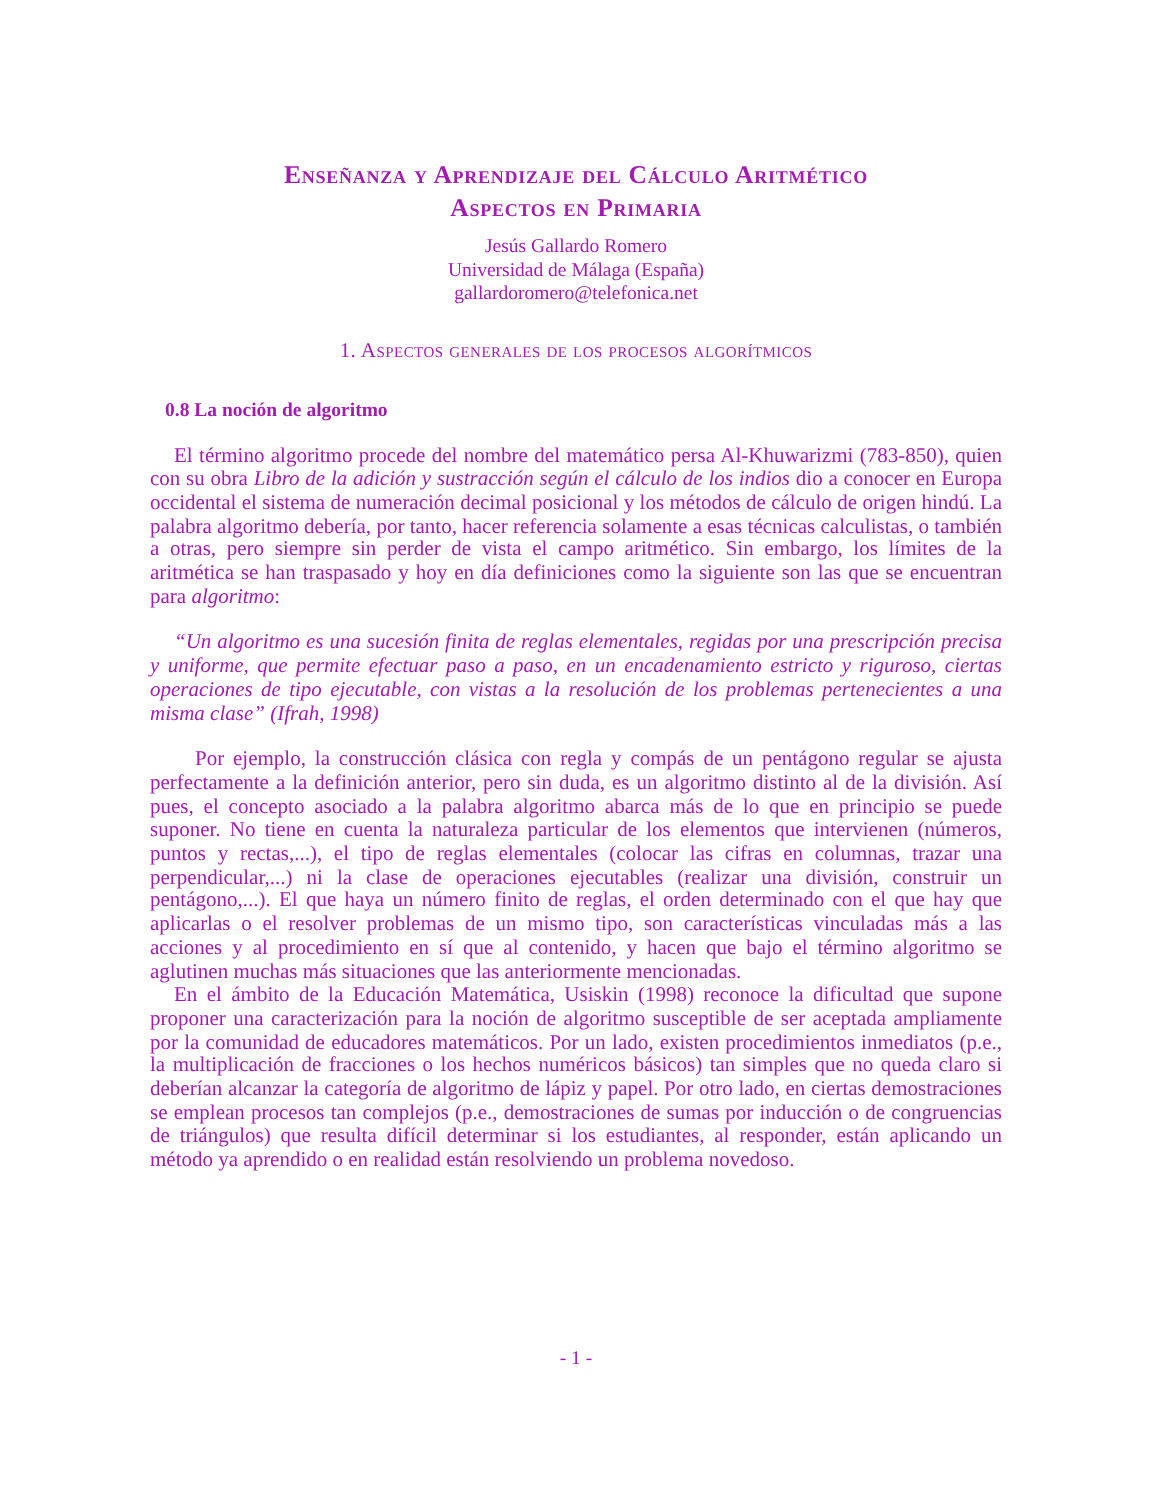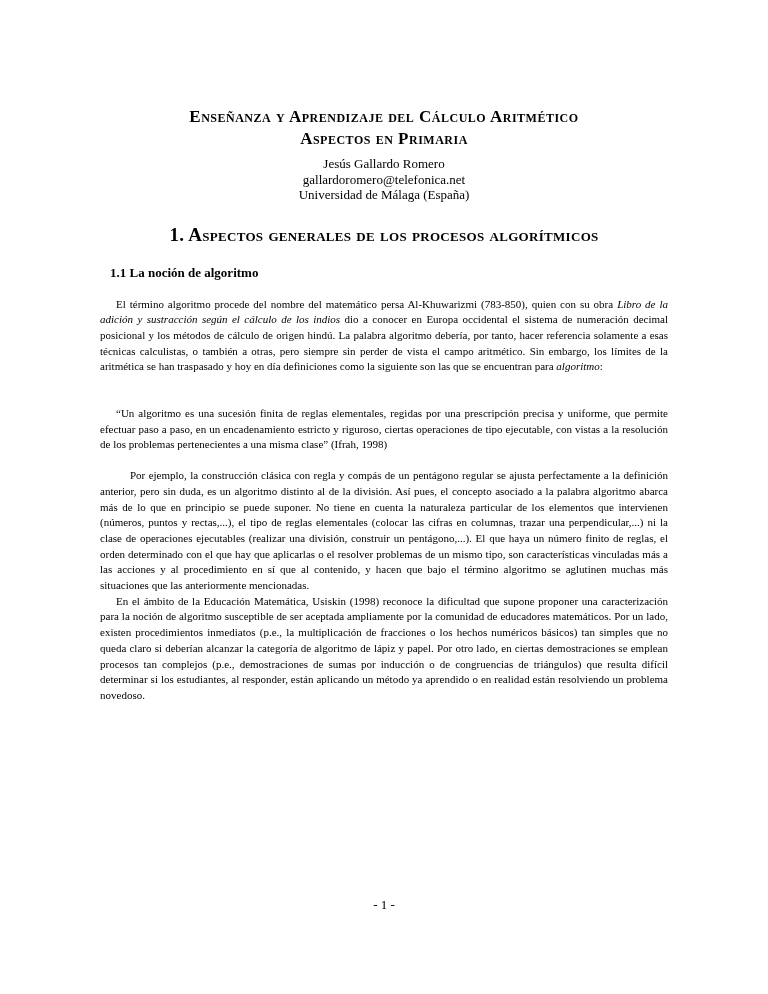--- a/index.html
+++ b/index.html
@@ -7,21 +7,21 @@
     margin: 0;
     padding: 0;
     background: #ffffff;
   }
   .page {
     position: relative;
     width: 768px;
     height: 994px;
     margin: 0 auto;
     background: #ffffff;
-    color: #000000;
+    color: #a21caf;
     font-family: "Liberation Serif", "DejaVu Serif", serif;
     box-sizing: border-box;
     padding: 106px 100px 0 100px;
     overflow: hidden;
   }
   .title {
     margin: 0;
     text-align: center;
     font-size: 17px;
     line-height: 22px;
@@ -33,43 +33,44 @@
   .author-block {
     margin-top: 6px;
     text-align: center;
     font-size: 13px;
     line-height: 15.5px;
     font-weight: normal;
   }
   .section-heading {
     margin: 23px 0 0 0;
     text-align: center;
-    font-size: 19px;
+    font-size: 14px;
     line-height: 17px;
-    font-weight: bold;
+    font-weight: normal;
     font-variant: small-caps;
     letter-spacing: 0.3px;
   }
   .subsection-heading {
     margin: 22px 0 0 10px;
     font-size: 13px;
     line-height: 16px;
     font-weight: bold;
   }
   .body-par {
     margin: 0;
-    font-size: 11px;
+    font-size: 14px;
     line-height: 15.7px;
     text-align: justify;
   }
   .first-par { margin-top: 16px; }
   .indent-sm { text-indent: 16px; }
   .indent-lg { text-indent: 30px; }
   .quote {
-    margin: 31px 0 15px 0;
+    font-style: italic;
+    margin: 15px 0 15px 0;
   }
   em { font-style: italic; }
   .footer {
     position: absolute;
     left: 0;
     right: 0;
     bottom: 82px;
     text-align: center;
     font-size: 13px;
     line-height: 15px;
@@ -80,27 +81,27 @@
 
 <div class="page">
 
   <h1 class="title">
     <span class="title-line">Enseñanza y Aprendizaje del Cálculo Aritmético</span>
     <span class="title-line">Aspectos en Primaria</span>
   </h1>
 
   <div class="author-block">
     <div>Jesús Gallardo Romero</div>
+    <div>Universidad de Málaga (España)</div>
     <div>gallardoromero@telefonica.net</div>
-    <div>Universidad de Málaga (España)</div>
   </div>
 
   <h2 class="section-heading">1. Aspectos generales de los procesos algorítmicos</h2>
 
-  <h3 class="subsection-heading">1.1 La noción de algoritmo</h3>
+  <h3 class="subsection-heading">0.8 La noción de algoritmo</h3>
 
   <p class="body-par indent-sm first-par"><span>El término algoritmo procede del nombre del matemático persa Al-Khuwarizmi (783-850), quien con su obra </span><em>Libro de la adición y sustracción según el cálculo de los indios</em><span> dio a conocer en Europa occidental el sistema de numeración decimal posicional y los métodos de cálculo de origen hindú. La palabra algoritmo debería, por tanto, hacer referencia solamente a esas técnicas calculistas, o también a otras, pero siempre sin perder de vista el campo aritmético. Sin embargo, los límites de la aritmética se han traspasado y hoy en día definiciones como la siguiente son las que se encuentran para </span><em>algoritmo</em><span>:</span></p>
 
   <p class="body-par quote indent-sm">“Un algoritmo es una sucesión finita de reglas elementales, regidas por una prescripción precisa y uniforme, que permite efectuar paso a paso, en un encadenamiento estricto y riguroso, ciertas operaciones de tipo ejecutable, con vistas a la resolución de los problemas pertenecientes a una misma clase” (Ifrah, 1998)</p>
 
   <p class="body-par indent-lg">Por ejemplo, la construcción clásica con regla y compás de un pentágono regular se ajusta perfectamente a la definición anterior, pero sin duda, es un algoritmo distinto al de la división. Así pues, el concepto asociado a la palabra algoritmo abarca más de lo que en principio se puede suponer. No tiene en cuenta la naturaleza particular de los elementos que intervienen (números, puntos y rectas,...), el tipo de reglas elementales (colocar las cifras en columnas, trazar una perpendicular,...) ni la clase de operaciones ejecutables (realizar una división, construir un pentágono,...). El que haya un número finito de reglas, el orden determinado con el que hay que aplicarlas o el resolver problemas de un mismo tipo, son características vinculadas más a las acciones y al procedimiento en sí que al contenido, y hacen que bajo el término algoritmo se aglutinen muchas más situaciones que las anteriormente mencionadas.</p>
 
   <p class="body-par indent-sm">En el ámbito de la Educación Matemática, Usiskin (1998) reconoce la dificultad que supone proponer una caracterización para la noción de algoritmo susceptible de ser aceptada ampliamente por la comunidad de educadores matemáticos. Por un lado, existen procedimientos inmediatos (p.e., la multiplicación de fracciones o los hechos numéricos básicos) tan simples que no queda claro si deberían alcanzar la categoría de algoritmo de lápiz y papel. Por otro lado, en ciertas demostraciones se emplean procesos tan complejos (p.e., demostraciones de sumas por inducción o de congruencias de triángulos) que resulta difícil determinar si los estudiantes, al responder, están aplicando un método ya aprendido o en realidad están resolviendo un problema novedoso.</p>
 
 

